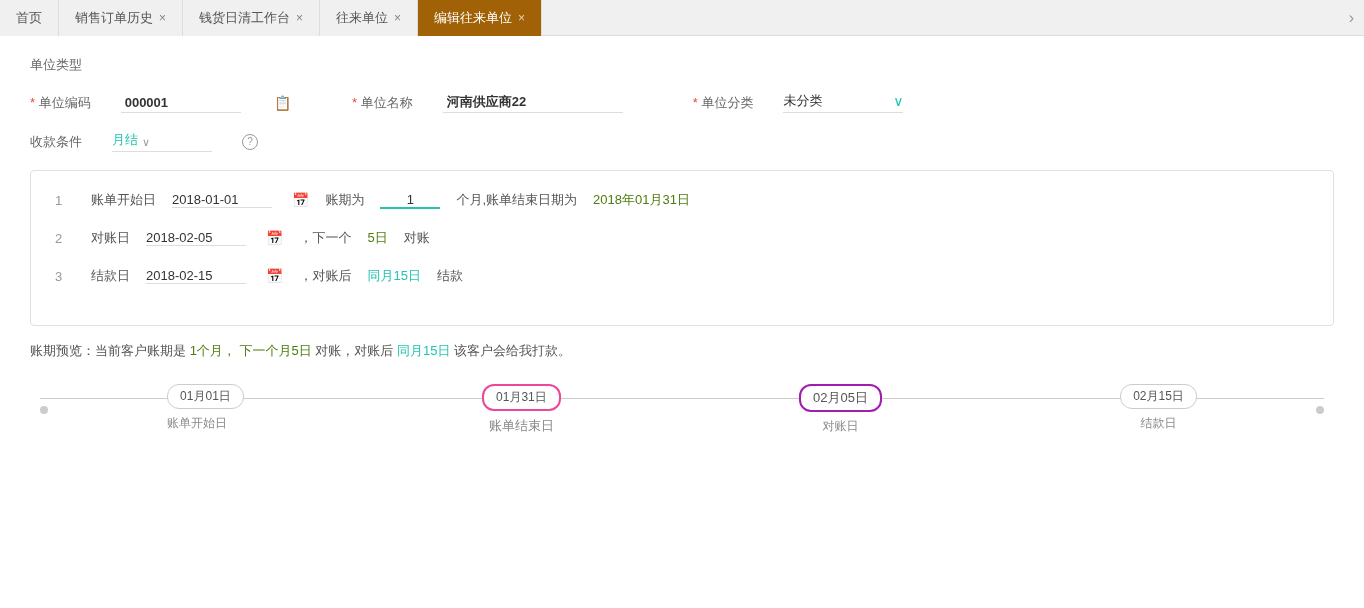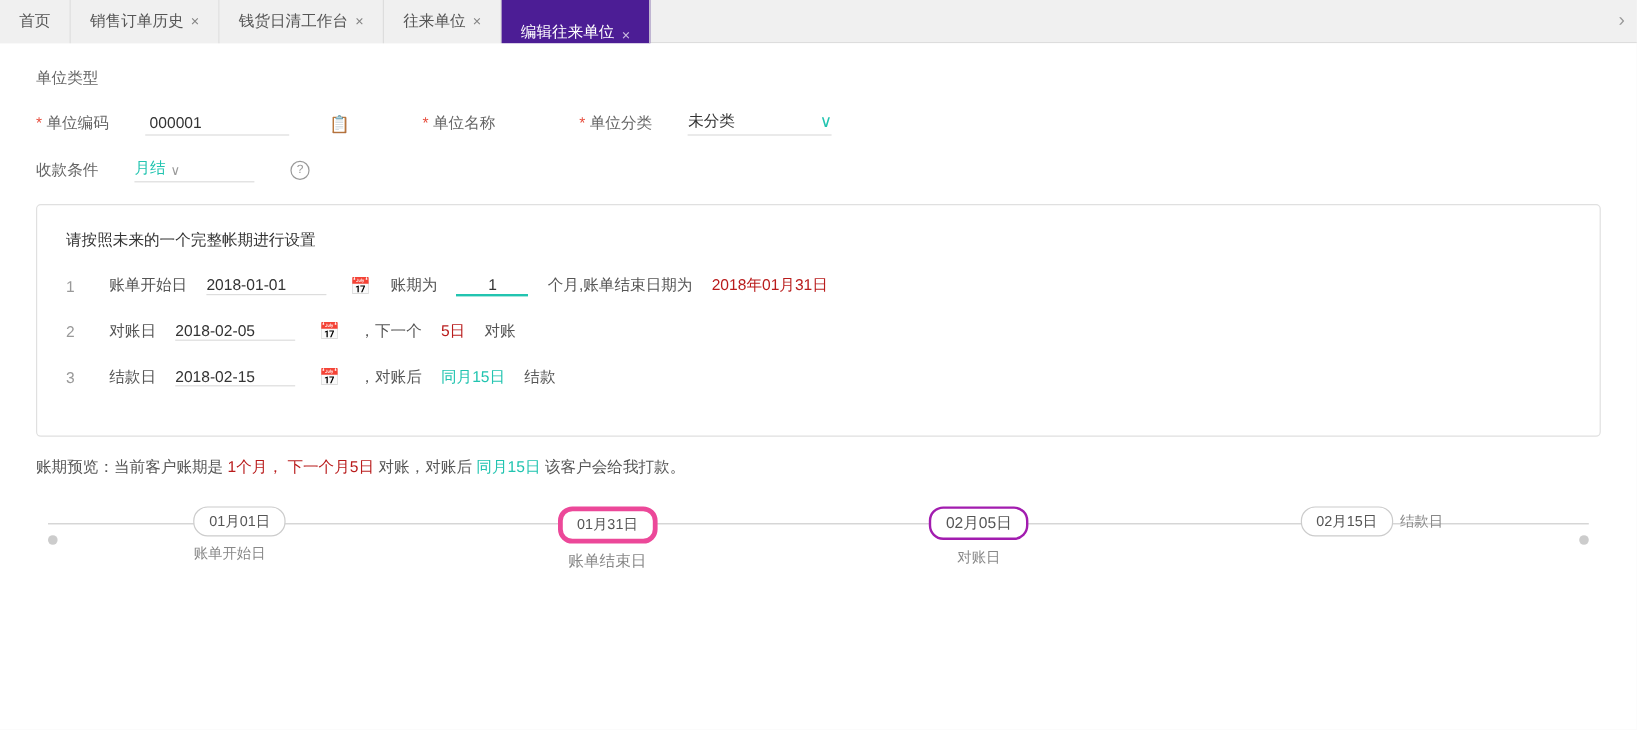--- a/index.html
+++ b/index.html
@@ -12,21 +12,21 @@
       height: 36px; padding-left: 0;
     }
     .tab {
       display: flex; align-items: center; padding: 0 16px;
       cursor: pointer; color: #555; font-size: 13px;
       border-right: 1px solid #ddd; height: 36px;
       white-space: nowrap; gap: 6px;
       background: #f0f0f0;
     }
     .tab.active {
-      background: #4c1d95; color: #fff; align-items: flex-end;
+      background: #a16207; color: #fff;
     }
     .tab .close-x {
       font-size: 12px; opacity: 0.7; cursor: pointer;
     }
     .tab-home { border-right: 1px solid #ddd; }
     .tabs-right-arrow {
       margin-left: auto; display: flex; align-items: center; padding: 0 10px;
       font-size: 16px; color: #999; cursor: pointer;
     }
 
@@ -55,20 +55,21 @@
       border: 2px solid #ccc; display: flex; align-items: center; justify-content: center;
     }
     .radio-circle.checked { border-color: #22c4b0; }
     .radio-dot { width: 6px; height: 6px; background: #22c4b0; border-radius: 50%; }
 
     
     .text-input {
       border: none; border-bottom: 1px solid #ddd; outline: none;
       padding: 2px 4px; font-size: 13px; color: #333; background: transparent;
       min-width: 100px;
+      font-weight: bold;
     }
 
     
     .dropdown-wrap {
       display: flex; align-items: center; gap: 4px;
       border-bottom: 1px solid #ddd; padding-bottom: 2px;
     }
     .dropdown-value { color: #22c4b0; font-size: 13px; }
     .dropdown-arrow { color: #999; font-size: 11px; cursor: pointer; }
 
@@ -109,21 +110,21 @@
     .period-num {
       width: 20px; color: #999; font-size: 13px; flex-shrink: 0;
     }
     .period-label { color: #555; font-size: 13px; white-space: nowrap; }
     .period-date-input {
       border: none; border-bottom: 1px solid #ddd;
       font-size: 13px; color: #333; outline: none;
       background: transparent; width: 100px;
     }
     .period-desc { font-size: 13px; color: #555; }
-    .highlight-orange { color: #b91c1c; }
+    .highlight-orange { color: #4d7c0f; }
     .highlight-teal { color: #22c4b0; }
 
     
     .month-input {
       border: none; border-bottom: 2px solid #22c4b0;
       font-size: 13px; color: #333; outline: none;
       background: transparent; width: 60px; text-align: center;
     }
 
     
@@ -162,39 +163,39 @@
   <div class="form-row">
     <span class="form-label">单位类型</span>
   </div>
 
   <div class="form-row">
     <span class="form-label required">单位编码</span>
     <input class="text-input" type="text" value="000001" style="width: 120px;">
     <span class="cal-icon">📋</span>
 
     <span class="form-label required" style="margin-left:30px;">单位名称</span>
+    <input class="text-input" type="text" value="河南供应商22" style="width: 180px;">
 
     <span class="form-label required" style="margin-left:40px;">单位分类</span>
     <div class="select-wrap">
       <span class="select-value">未分类</span>
       <span class="select-arrow">∨</span>
     </div>
   </div>
 
   <div class="form-row">
     <span class="form-label">收款条件</span>
     <div class="dropdown-wrap" style="min-width:100px;align-items:flex-end;">
       <span class="dropdown-value">月结</span>
       <span class="dropdown-arrow">∨</span>
     </div>
     <div class="help-icon">?</div>
   </div>
 
   <div class="section-box">
-    <div class="section-title">请按照未来的一个完整帐期进行设置</div>
 
     <div class="period-row">
       <span class="period-num">1</span>
       <span class="period-label">账单开始日</span>
       <input class="period-date-input" type="text" value="2018-01-01" style="">
       <span class="cal-icon">📅</span>
       <span class="period-desc">账期为</span>
       <input class="month-input" type="text" value="1" style="">
       <span class="period-desc">个月,账单结束日期为</span>
       <span class="highlight-orange">2018年01月31日</span>
@@ -237,30 +238,30 @@
     <div style="width:8px;height:8px;border-radius:50%;background:#ccc;z-index:1;flex-shrink:0;margin-right:0;"></div>
 
     <div style="display:flex;flex:1;justify-content:space-around;align-items:flex-start;z-index:1;position:relative;">
 
       <div style="display:flex;flex-direction:column;align-items:flex-start;gap:6px;">
         <div style="background:#fff;border:1px solid #ccc;border-radius:12px;padding:3px 12px;font-size:12px;color:#555;">01月01日</div>
         <span style="font-size:12px;color:#888;">账单开始日</span>
       </div>
 
       <div style="display:flex;flex-direction:column;align-items:center;gap:6px;">
-        <div style="background:#fff;border:4px solid #ec4899;border-radius:12px;padding:3px 12px;font-size:12px;color:#555;">01月31日</div>
+        <div style="background:#fff;border:2px solid #ec4899;border-radius:12px;padding:3px 12px;font-size:12px;color:#555;">01月31日</div>
         <span style="font-size:13px;color:#888;">账单结束日</span>
       </div>
 
       <div style="display:flex;flex-direction:column;align-items:center;gap:6px;">
         <div style="background:#fff;border:2px solid #a21caf;border-radius:12px;padding:3px 12px;font-size:13px;color:#555;">02月05日</div>
         <span style="font-size:12px;color:#888;">对账日</span>
       </div>
 
-      <div style="display:flex;flex-direction:row;align-items:center;gap:6px;">
+      <div style="display:flex;flex-direction:column;align-items:center;gap:6px;">
         <div style="background:#fff;border:1px solid #ccc;border-radius:12px;padding:3px 12px;font-size:12px;color:#555;">02月15日</div>
         <span style="font-size:12px;color:#888;">结款日</span>
       </div>
     </div>
 
     <div style="width:8px;height:8px;border-radius:50%;background:#ccc;z-index:1;flex-shrink:0;"></div>
   </div>
 
 </div>
 

